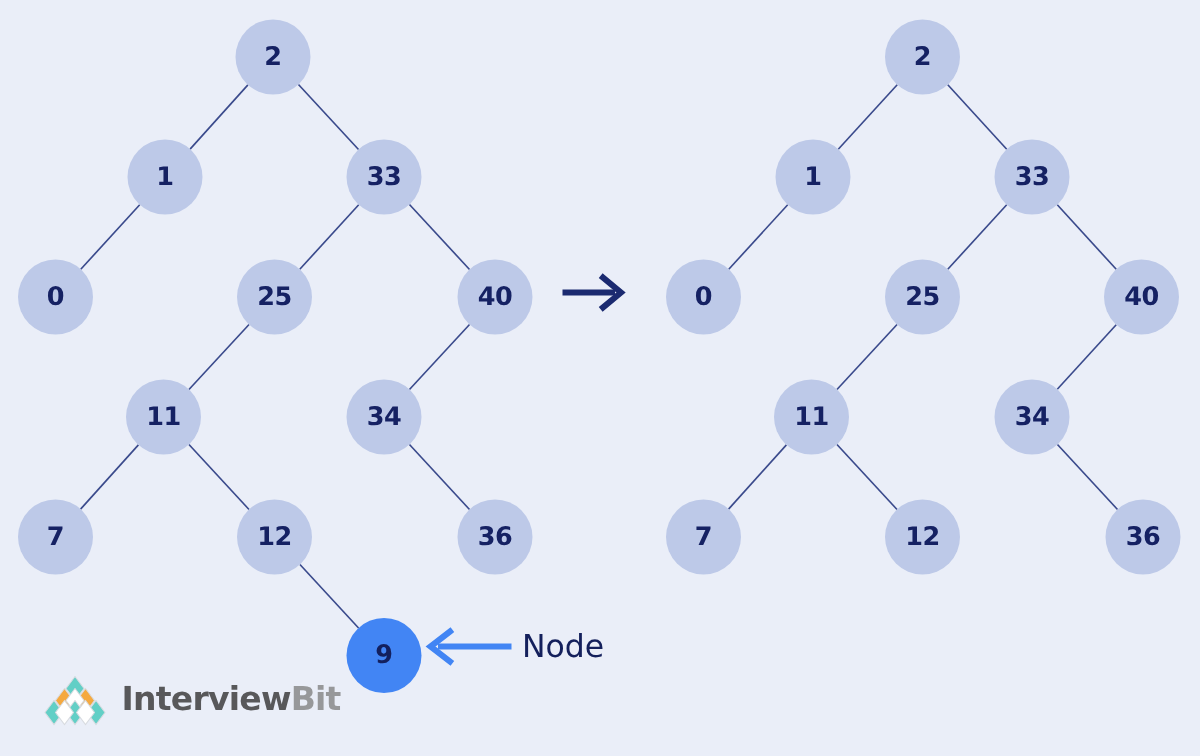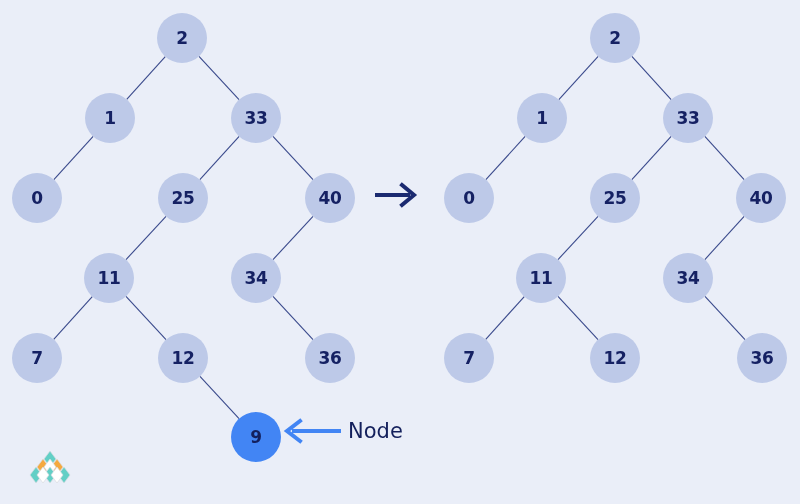--- a/index.html
+++ b/index.html
@@ -163,15 +163,16 @@
 
         <polygon points="23,9 29,17 23,25 17,17" fill="#ffffff"></polygon>
 
         <polygon points="9,17 15,25 9,33 3,25" fill="#62cfc6"></polygon>
         <polygon points="23,17 29,25 23,33 17,25" fill="#62cfc6"></polygon>
         <polygon points="37,17 43,25 37,33 31,25" fill="#62cfc6"></polygon>
         <polygon points="16,17 22,25 16,33 10,25" fill="#ffffff"></polygon>
         <polygon points="30,17 36,25 30,33 24,25" fill="#ffffff"></polygon>
       </g>
     </svg>
+    <div class="logo-text"><span>Interview</span><span class="bit">Bit</span></div>
   </div>
 
 </div>
 
 </body></html>

